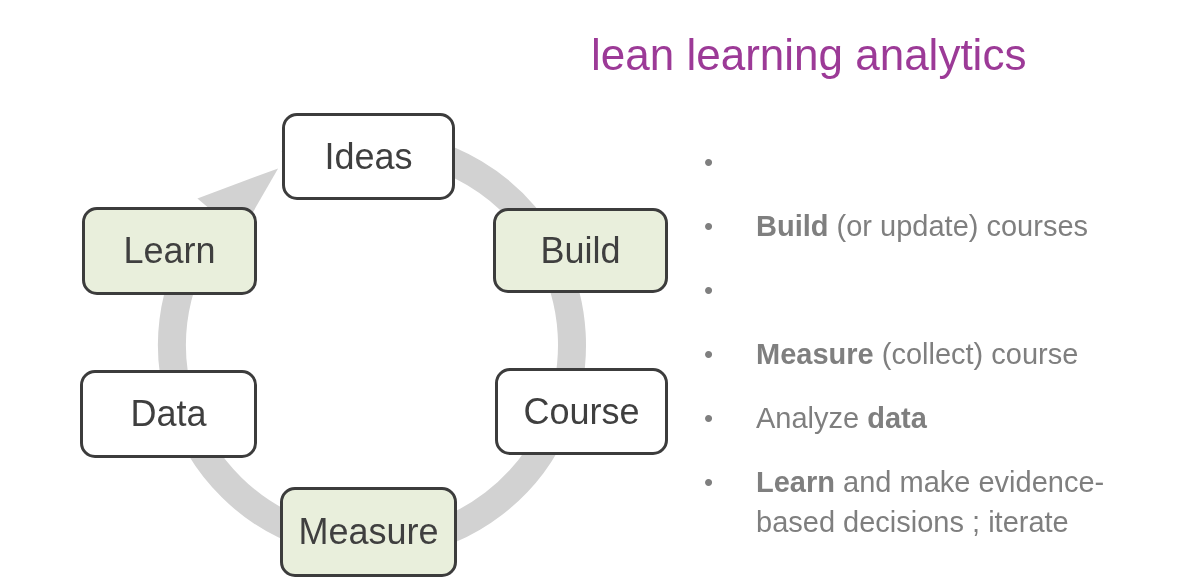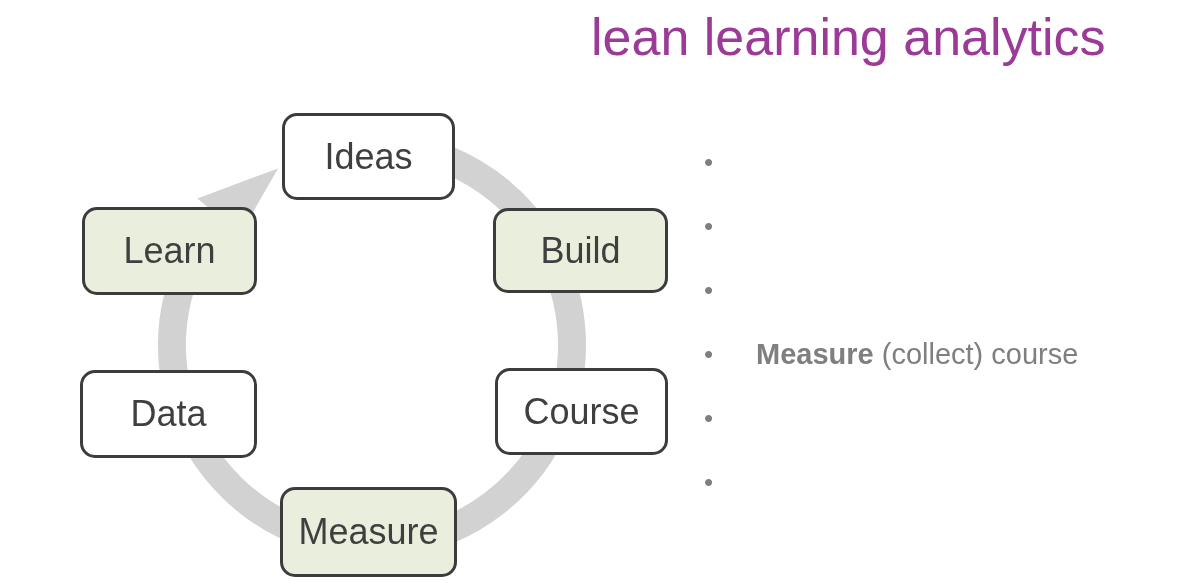--- a/index.html
+++ b/index.html
@@ -6,22 +6,22 @@
   body {
     width: 1200px; height: 585px;
     background: #ffffff;
     font-family: "Liberation Sans", sans-serif;
     overflow: hidden;
   }
   .slide { position: relative; width: 1200px; height: 585px; background: #fff; }
 
   .slide-title {
     position: absolute;
-    left: 591px; top: 6px;
-    font-size: 52px;
+    left: 591px; top: 24px;
+    font-size: 44px;
     line-height: 62px;
     color: var(--title, #9c3a97);
     white-space: nowrap;
   }
 
   .ring-svg { position: absolute; left: 0; top: 0; }
 
   .node {
     position: absolute;
     box-sizing: border-box;
@@ -85,33 +85,36 @@
   <div class="slide-title">lean learning analytics</div>
 
   <div class="bullet-list">
 
     <div class="bullet-item">
       <span class="bullet-dot">•</span>
     </div>
 
     <div class="bullet-item">
       <span class="bullet-dot">•</span>
+      <span class="bullet-text"><b>Build</b><span> (or update) courses</span></span>
     </div>
 
     <div class="bullet-item">
       <span class="bullet-dot">•</span>
     </div>
 
     <div class="bullet-item">
       <span class="bullet-dot">•</span>
       <span class="bullet-text"><b>Measure</b><span> (collect) course</span></span>
     </div>
 
     <div class="bullet-item">
       <span class="bullet-dot">•</span>
+      <span class="bullet-text"><span>Analyze </span><b>data</b></span>
     </div>
 
     <div class="bullet-item">
       <span class="bullet-dot">•</span>
+      <span class="bullet-text"><b>Learn</b><span> and make evidence-</span><br><span>based decisions ; iterate</span></span>
     </div>
 
   </div>
 </div>
 
 </body></html>

